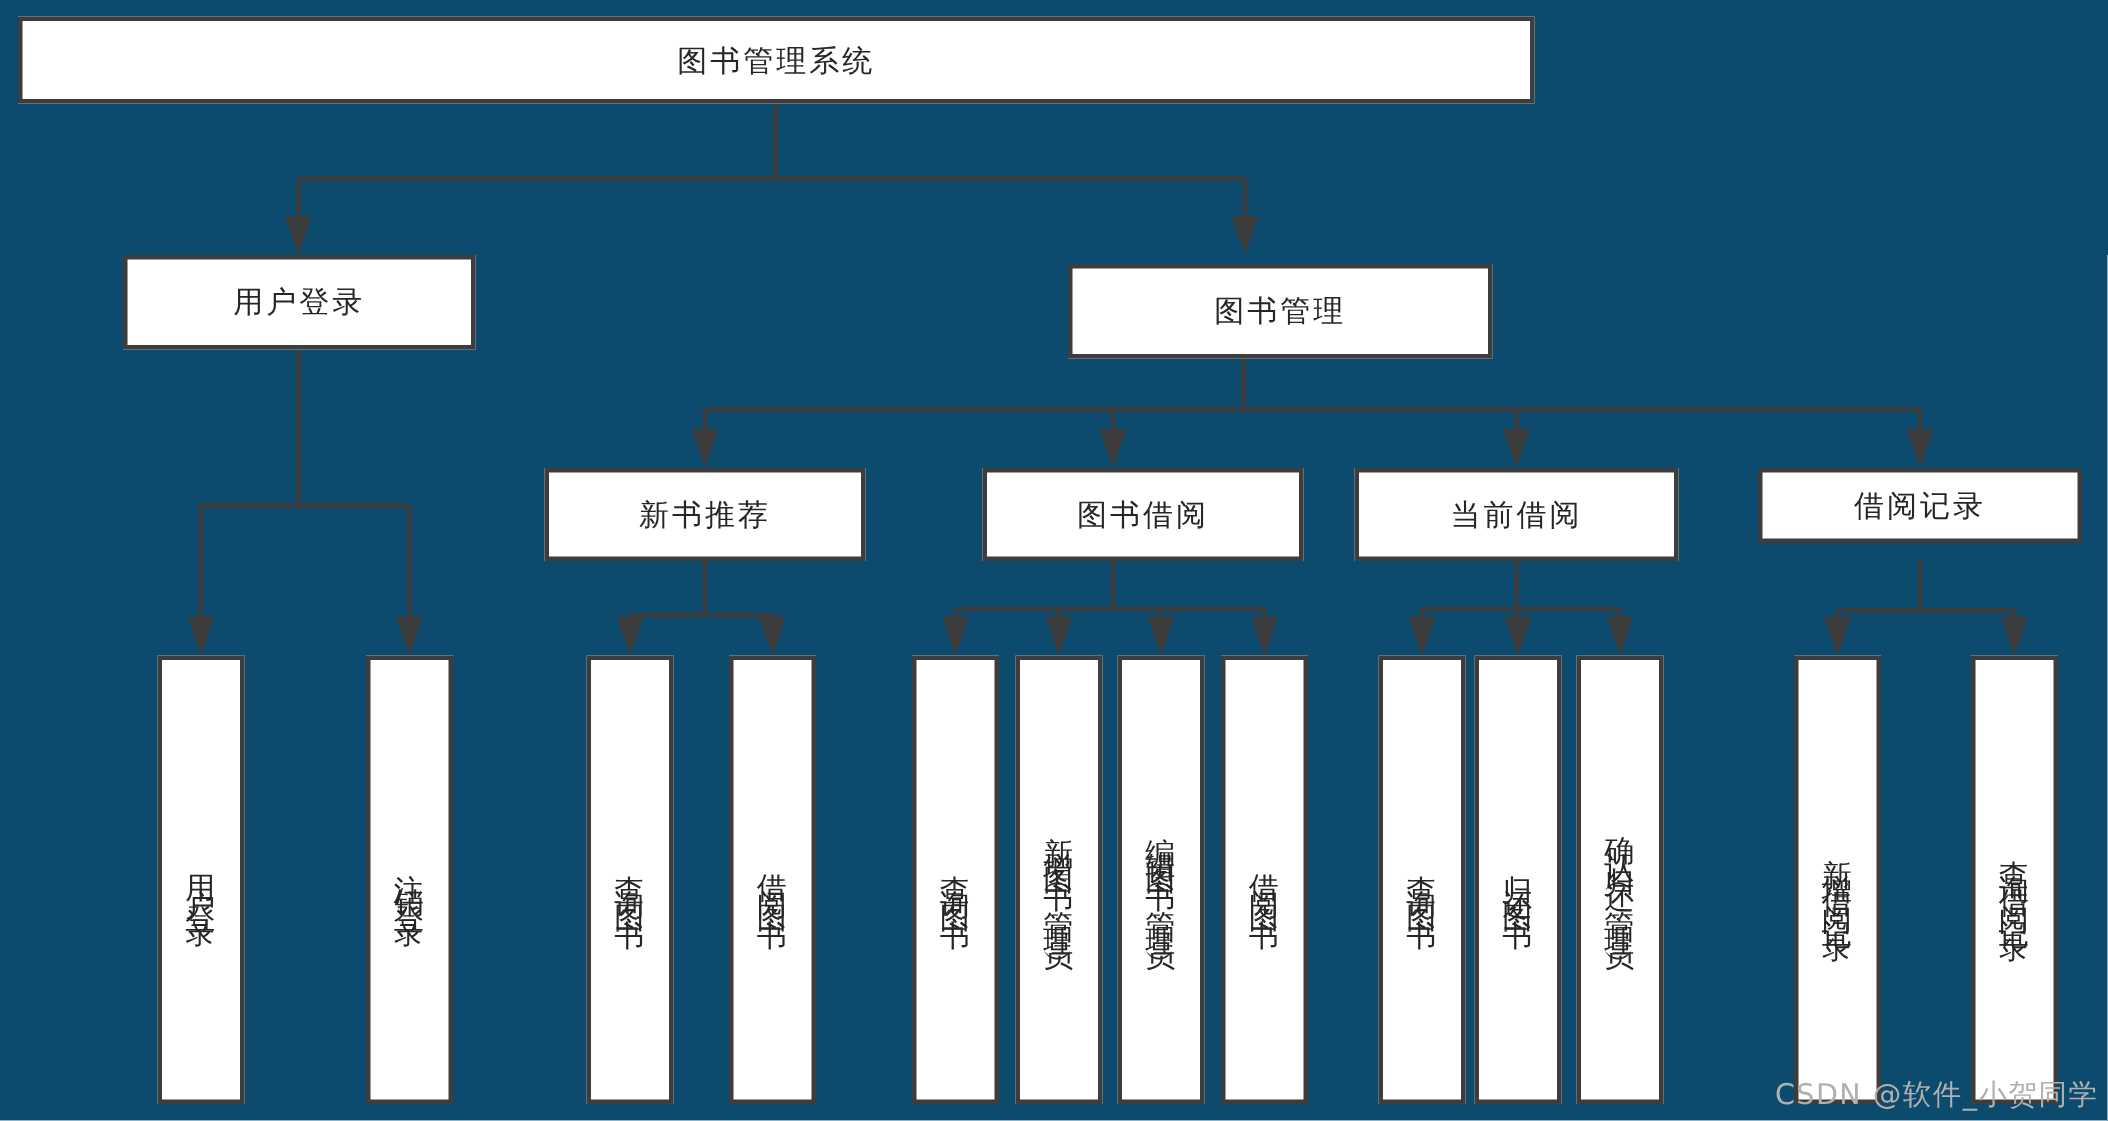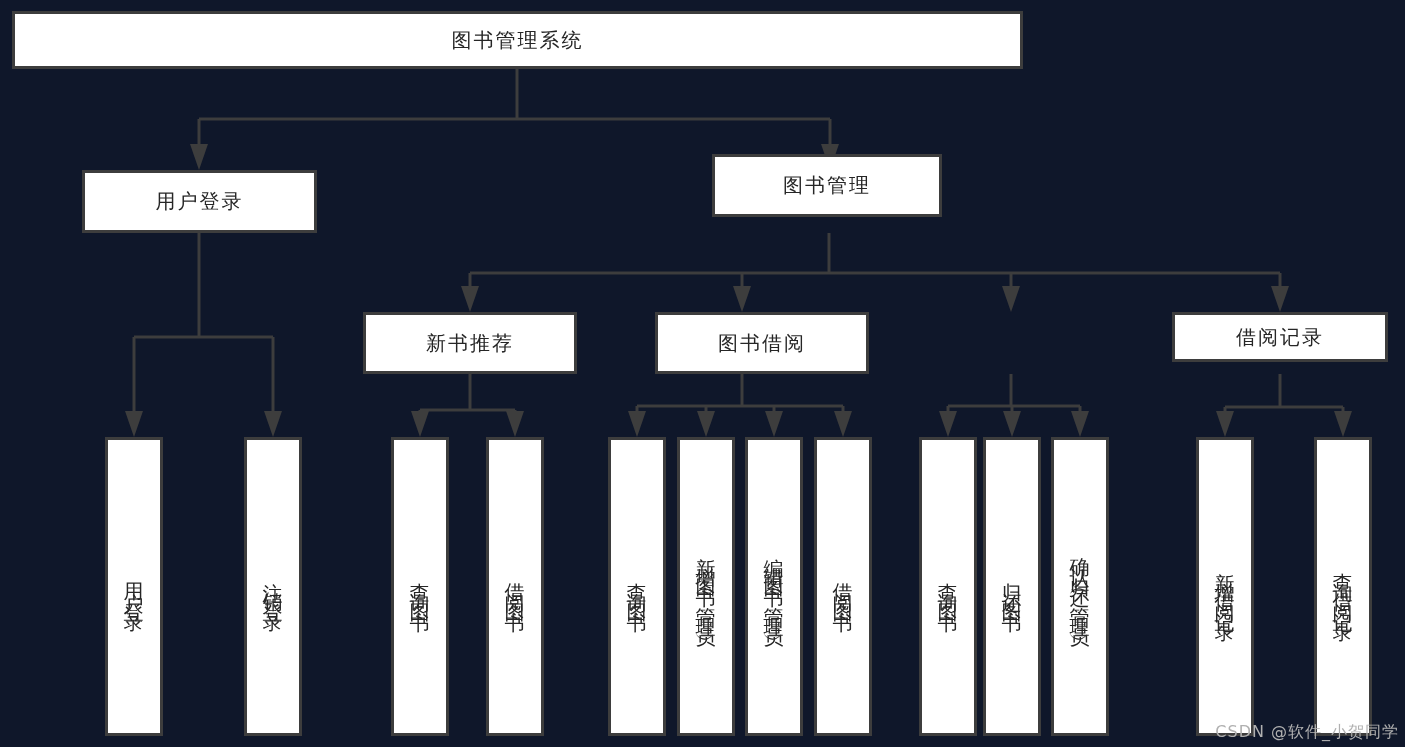--- a/index.html
+++ b/index.html
@@ -1,20 +1,20 @@
 <!DOCTYPE html>
 <html><head>
 <meta charset="utf-8">
 <style>
   html, body { margin: 0; padding: 0; background: #ffffff; }
   .stage {
     position: relative;
     width: 1405px;
     height: 747px;
-    background: #0f172a;
+    background: #0c4a6e;
     overflow: hidden;
     font-family: "DejaVu Sans", "Liberation Sans", sans-serif;
     color: #262626;
   }
   .wires { position: absolute; left: 0; top: 0; width: 1405px; height: 747px; }
   .wires path { stroke: #3d3d3d; stroke-width: 3; fill: none; }
   .wires polygon { fill: #3d3d3d; stroke: none; }
   .node {
     position: absolute;
     box-sizing: border-box;
@@ -33,21 +33,21 @@
     text-orientation: mixed;
     letter-spacing: 10px;
     font-size: 20px;
     line-height: 1;
     white-space: nowrap;
   }
   .watermark {
     position: absolute;
     right: 6px;
     bottom: 4px;
-    font-size: 16px;
+    font-size: 19px;
     letter-spacing: 1px;
     color: #b0b0b0;
   }
 </style>
 </head>
 <body>
 
 <div class="stage">
 
   <svg class="wires" viewBox="0 0 1405 747" xmlns="http://www.w3.org/2000/svg">
@@ -100,29 +100,32 @@
     </g>
   </svg>
 
   <div class="node" style="left:12px; top:11px; width:1011px; height:58px;">
     <span>图书管理系统</span>
   </div>
 
   <div class="node" style="left:82px; top:170px; width:235px; height:63px;">
     <span>用户登录</span>
   </div>
-  <div class="node" style="left:712px; top:154px; width:230px; height:63px;">
+  <div class="node" style="left:712px; top:176px; width:283px; height:63px;">
     <span>图书管理</span>
   </div>
 
   <div class="node" style="left:363px; top:312px; width:214px; height:62px;">
     <span>新书推荐</span>
   </div>
   <div class="node" style="left:635px; top:312px; width:214px; height:62px;margin-left:20px;">
     <span>图书借阅</span>
+  </div>
+  <div class="node" style="left:903px; top:312px; width:216px; height:62px;">
+    <span>当前借阅</span>
   </div>
   <div class="node" style="left:1172px; top:312px; width:216px; height:50px;">
     <span>借阅记录</span>
   </div>
 
   <div class="node leaf" style="left:105px;">
     <span class="vlabel">用户登录</span>
   </div>
   <div class="node leaf" style="left:244px;">
     <span class="vlabel">注销登录</span>

